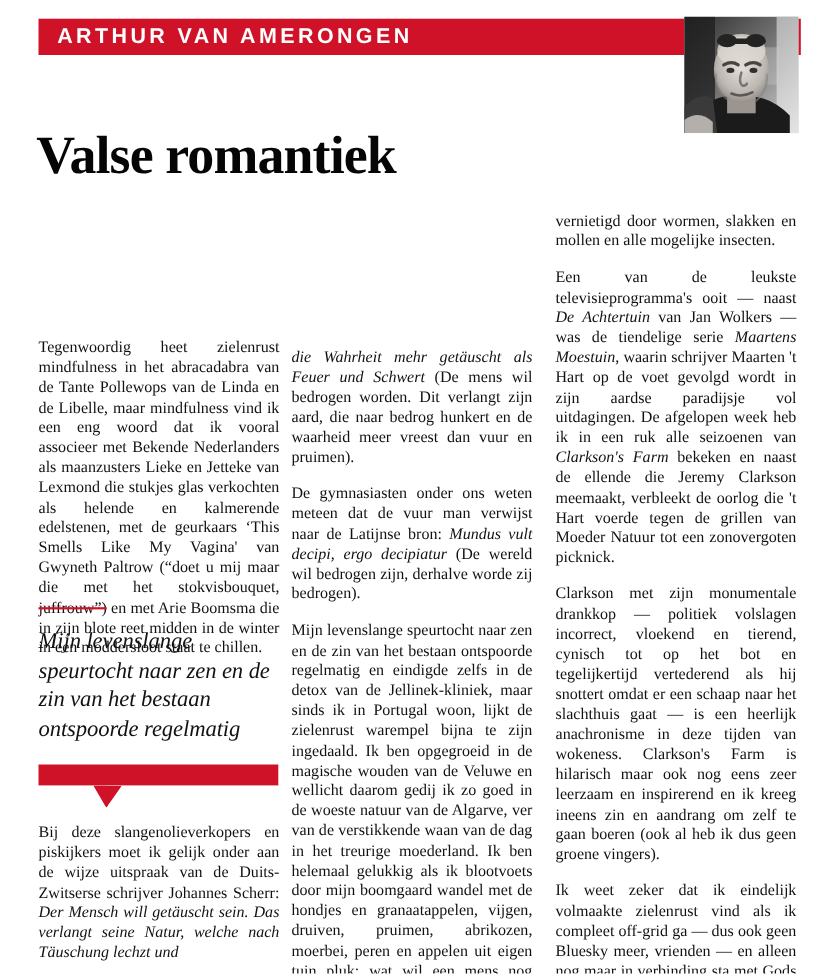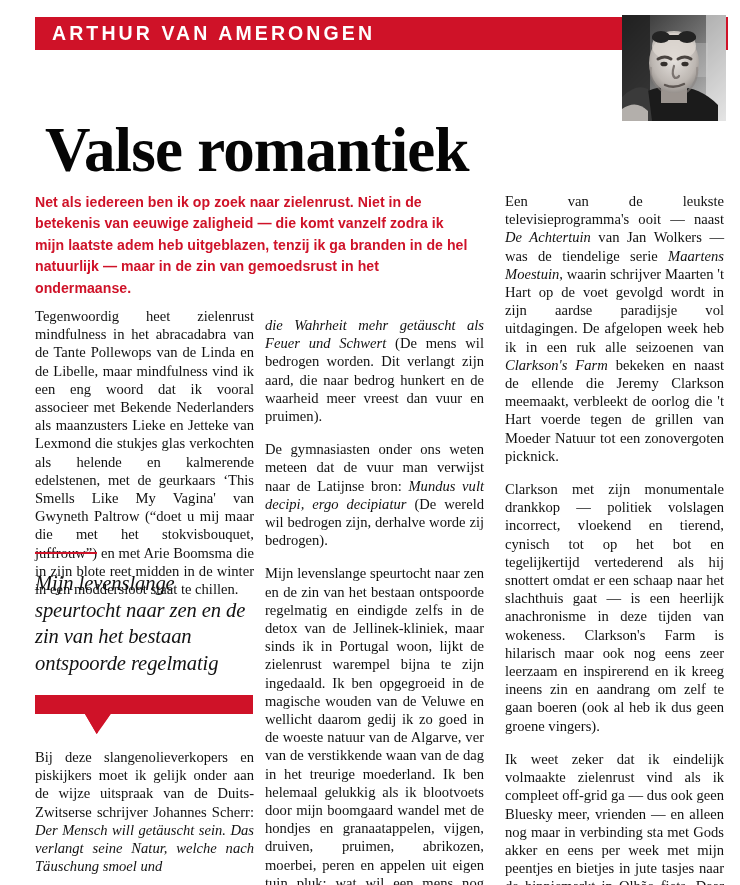--- a/index.html
+++ b/index.html
@@ -60,26 +60,26 @@
     width: 104px;
     height: 106px;
     overflow: hidden;
     background: #d9d9d9;
   }
   .portrait svg { display: block; }
 
   
   .headline {
     position: absolute;
-    left: 45px;
+    left: 33px;
     top: 76px;
     width: 560px;
     font-family: "Liberation Serif", serif;
     font-weight: bold;
-    font-size: 63px;
+    font-size: 49px;
     line-height: 64px;
     letter-spacing: -0.8px;
     color: #050505;
   }
 
   
   .lede {
     position: absolute;
     left: 35px;
     top: 192px;
@@ -221,42 +221,42 @@
 
       <path d="M29 52 Q27 66 40 76" stroke="#8b8480" stroke-width="2" fill="none" opacity="0.6"></path>
       <path d="M75 52 Q77 66 65 77" stroke="#8b8480" stroke-width="2" fill="none" opacity="0.6"></path>
 
       <path d="M0 94 Q14 84 26 96 L26 106 L0 106 Z" fill="#c9c4c0" opacity="0.85"></path>
     </svg>
   </div>
 
   <h1 class="headline">Valse romantiek</h1>
 
-  <div class="lede">Net als iedereen ben ik op zoek naar zielenrust. Niet in de betekenis van eeuwige zaligheid — die komt vanzelf zodra ik mijn laatste adem heb uitgeblazen, tenzij ik ga branden in de hel natuurlijk — maar in de zin van gemoedsrust in het ondermaanse.</div>
 
   <div class="col" id="col-1">
     <p>Tegenwoordig heet zielenrust mindfulness in het abracadabra van de Tante Pollewops van de Linda en de Libelle, maar mindfulness vind ik een eng woord dat ik vooral associeer met Bekende Nederlanders als maanzusters Lieke en Jetteke van Lexmond die stukjes glas verkochten als helende en kalmerende edelstenen, met de geurkaars ‘This Smells Like My Vagina' van Gwyneth Paltrow (“doet u mij maar die met het stokvisbouquet, juffrouw”) en met Arie Boomsma die in zijn blote reet midden in de winter in een moddersloot staat te chillen.</p>
   </div>
 
   <div class="pullquote">
     <div class="pq-rule"></div>
     <div class="pq-text">Mijn levenslange speurtocht naar zen en de zin van het bestaan ontspoorde regelmatig</div>
     <div class="pq-bubble"></div>
   </div>
 
   <div class="col-1-tail">
-    <p><span>Bij deze slangenolieverkopers en piskijkers moet ik gelijk onder aan de wijze uitspraak van de Duits-Zwitserse schrijver Johannes Scherr: </span><em class="it">Der Mensch will getäuscht sein. Das verlangt seine Natur, welche nach Täuschung smoel und</em></p>
+    <p><span>Bij deze slangenolieverkopers en piskijkers moet ik gelijk onder aan de wijze uitspraak van de Duits-Zwitserse schrijver Johannes Scherr: </span><em class="it">Der Mensch will getäuscht sein. Das verlangt seine Natur, welche nach Täuschung lechzt und</em></p>
   </div>
 
   <div class="col" id="col-2">
     <p><em class="it">die Wahrheit mehr getäuscht als Feuer und Schwert</em><span> (De mens wil bedrogen worden. Dit verlangt zijn aard, die naar bedrog hunkert en de waarheid meer vreest dan vuur en pruimen).</span></p>
     <p><span>De gymnasiasten onder ons weten meteen dat de vuur man verwijst naar de Latijnse bron: </span><em class="it">Mundus vult decipi, ergo decipiatur</em><span> (De wereld wil bedrogen zijn, derhalve worde zij bedrogen).</span></p>
     <p>Mijn levenslange speurtocht naar zen en de zin van het bestaan ontspoorde regelmatig en eindigde zelfs in de detox van de Jellinek-kliniek, maar sinds ik in Portugal woon, lijkt de zielenrust warempel bijna te zijn ingedaald. Ik ben opgegroeid in de magische wouden van de Veluwe en wellicht daarom gedij ik zo goed in de woeste natuur van de Algarve, ver van de verstikkende waan van de dag in het treurige moederland. Ik ben helemaal gelukkig als ik blootvoets door mijn boomgaard wandel met de hondjes en granaatappelen, vijgen, druiven, pruimen, abrikozen, moerbei, peren en appelen uit eigen tuin pluk: wat wil een mens nog meer?</p>
 
   </div>
 
   <div class="col" id="col-3">
+    <p>vernietigd door wormen, slakken en mollen en alle mogelijke insecten.</p>
     <p><span>Een van de leukste televisieprogramma's ooit — naast </span><em class="it">De Achtertuin</em><span> van Jan Wolkers — was de tiendelige serie </span><em class="it">Maartens Moestuin</em><span>, waarin schrijver Maarten 't Hart op de voet gevolgd wordt in zijn aardse paradijsje vol uitdagingen. De afgelopen week heb ik in een ruk alle seizoenen van </span><em class="it">Clarkson's Farm</em><span> bekeken en naast de ellende die Jeremy Clarkson meemaakt, verbleekt de oorlog die 't Hart voerde tegen de grillen van Moeder Natuur tot een zonovergoten picknick.</span></p>
     <p>Clarkson met zijn monumentale drankkop — politiek volslagen incorrect, vloekend en tierend, cynisch tot op het bot en tegelijkertijd vertederend als hij snottert omdat er een schaap naar het slachthuis gaat — is een heerlijk anachronisme in deze tijden van wokeness. Clarkson's Farm is hilarisch maar ook nog eens zeer leerzaam en inspirerend en ik kreeg ineens zin en aandrang om zelf te gaan boeren (ook al heb ik dus geen groene vingers).</p>
     <p><span>Ik weet zeker dat ik eindelijk volmaakte zielenrust vind als ik compleet off-grid ga — dus ook geen Bluesky meer, vrienden — en alleen nog maar in verbinding sta met Gods akker en eens per week met mijn peentjes en bietjes in jute tasjes naar de hippiemarkt in Olhão fiets. Daar verkoop ik dan met een gelukzalige grijns op mijn smoel mijn producten, muzikaal omlijst door panfluiten en klankschalen. Maar zover is het nog niet, want ik pak eerst de Uber naar de Lidl, want de sperziebonen uit Egypte zijn in de aanbieding.</span></p>
   </div>
 
 </div>
 
 </body></html>

